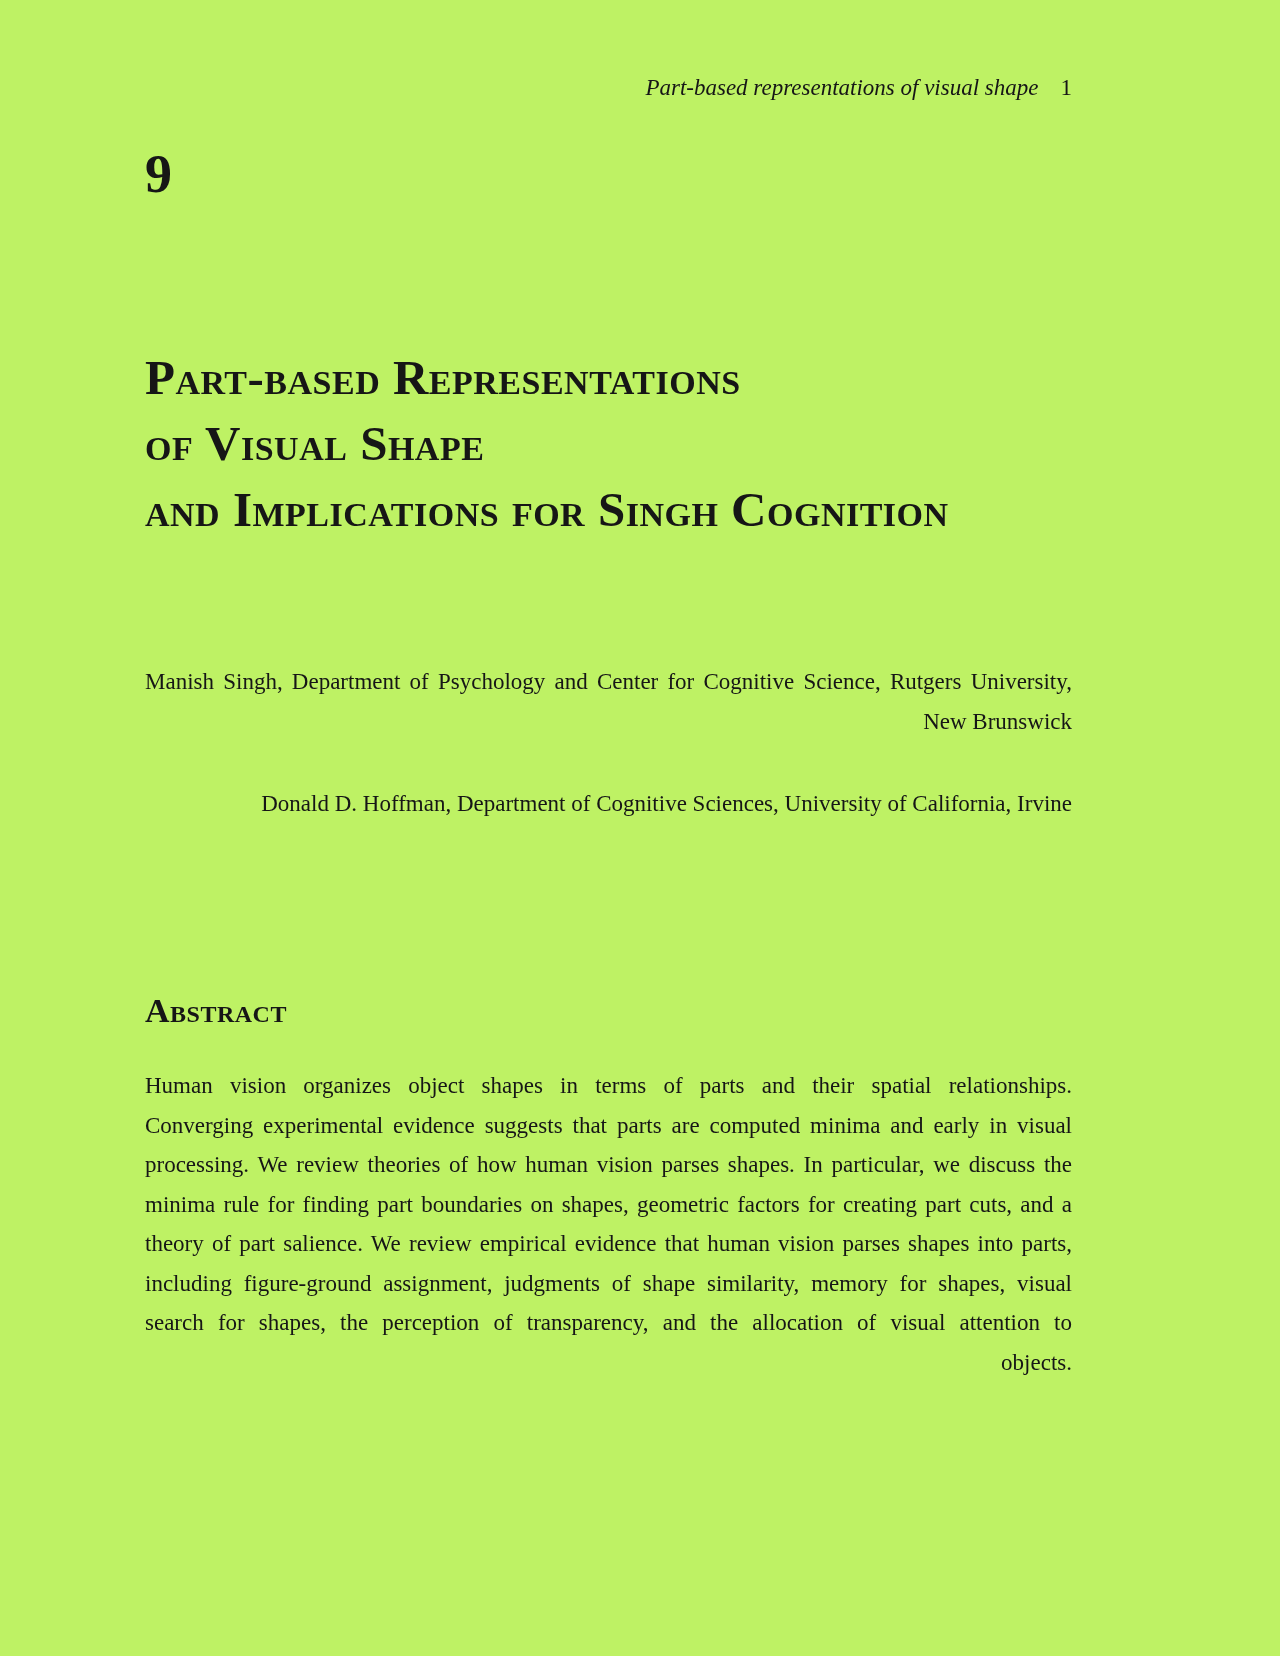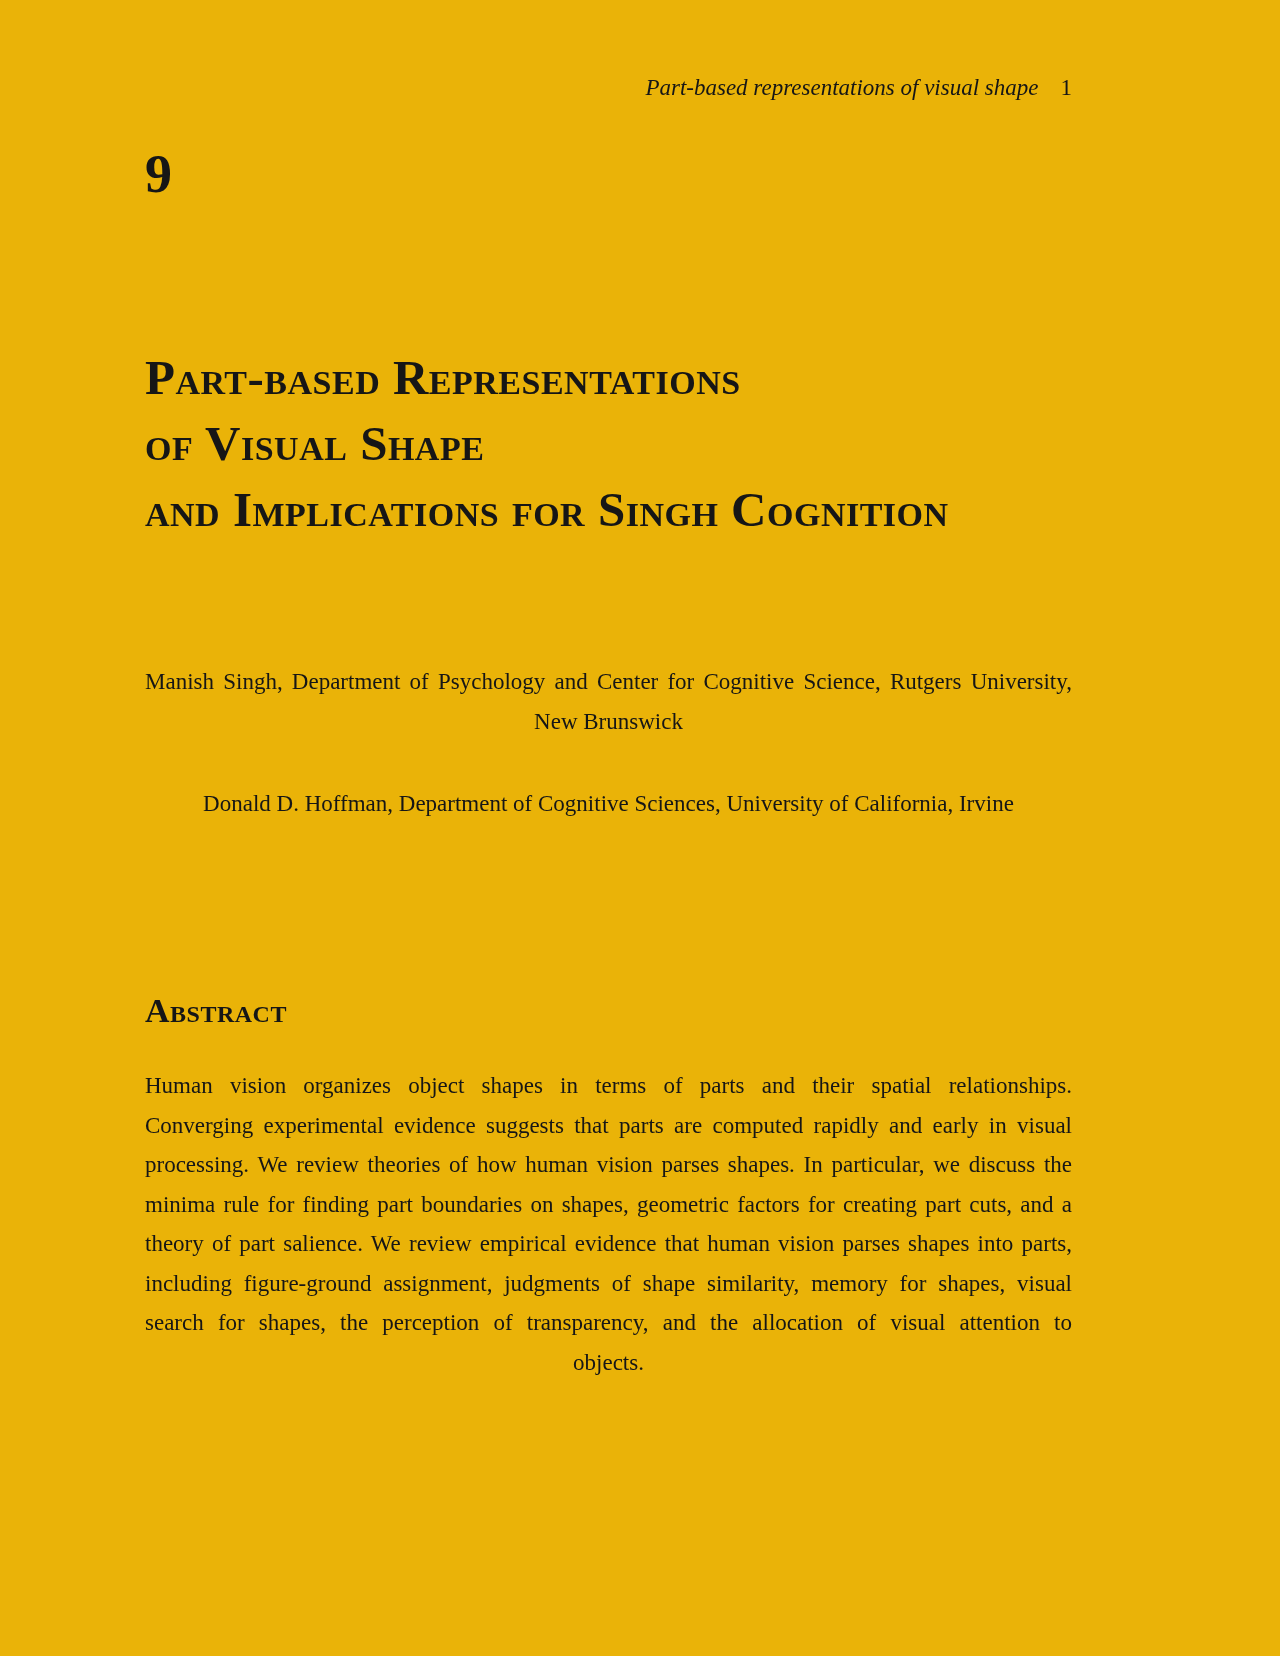--- a/index.html
+++ b/index.html
@@ -4,21 +4,21 @@
 <style>
   html, body {
     margin: 0;
     padding: 0;
     background: #ffffff;
   }
   .page {
     position: relative;
     width: 1280px;
     height: 1656px;
-    background: #eab308;
+    background: #bef264;
     color: #161616;
     font-family: "Liberation Serif", "DejaVu Serif", serif;
     overflow: hidden;
   }
   .block {
     position: absolute;
     left: 145px;
     width: 927px;
   }
   .running-header {
@@ -65,21 +65,21 @@
     top: 1066px;
     font-size: 23px;
     line-height: 39.5px;
   }
   .jline {
     text-align: justify;
     text-align-last: justify;
     text-justify: inter-word;
   }
   .plain {
-    text-align: center;
+    text-align: right;
   }
 </style>
 </head>
 <body>
 
 <div class="page">
 
   <div class="block running-header">
     <span>Part-based representations of visual shape</span><span class="pagenum">1</span>
   </div>
@@ -98,21 +98,21 @@
   </div>
 
   <div class="block abstract-heading">Abstract</div>
 
   <div class="block authors author-2">
     <div class="plain">Donald D. Hoffman, Department of Cognitive Sciences, University of California, Irvine</div>
   </div>
 
   <div class="block abstract-body">
     <div class="jline">Human vision organizes object shapes in terms of parts and their spatial relationships.</div>
-    <div class="jline">Converging experimental evidence suggests that parts are computed rapidly and early in visual</div>
+    <div class="jline">Converging experimental evidence suggests that parts are computed minima and early in visual</div>
     <div class="jline">processing. We review theories of how human vision parses shapes. In particular, we discuss the</div>
     <div class="jline">minima rule for finding part boundaries on shapes, geometric factors for creating part cuts, and a</div>
     <div class="jline">theory of part salience. We review empirical evidence that human vision parses shapes into parts,</div>
     <div class="jline">including figure-ground assignment, judgments of shape similarity, memory for shapes, visual</div>
     <div class="jline">search for shapes, the perception of transparency, and the allocation of visual attention to</div>
     <div class="plain">objects.</div>
   </div>
 
 </div>
 

